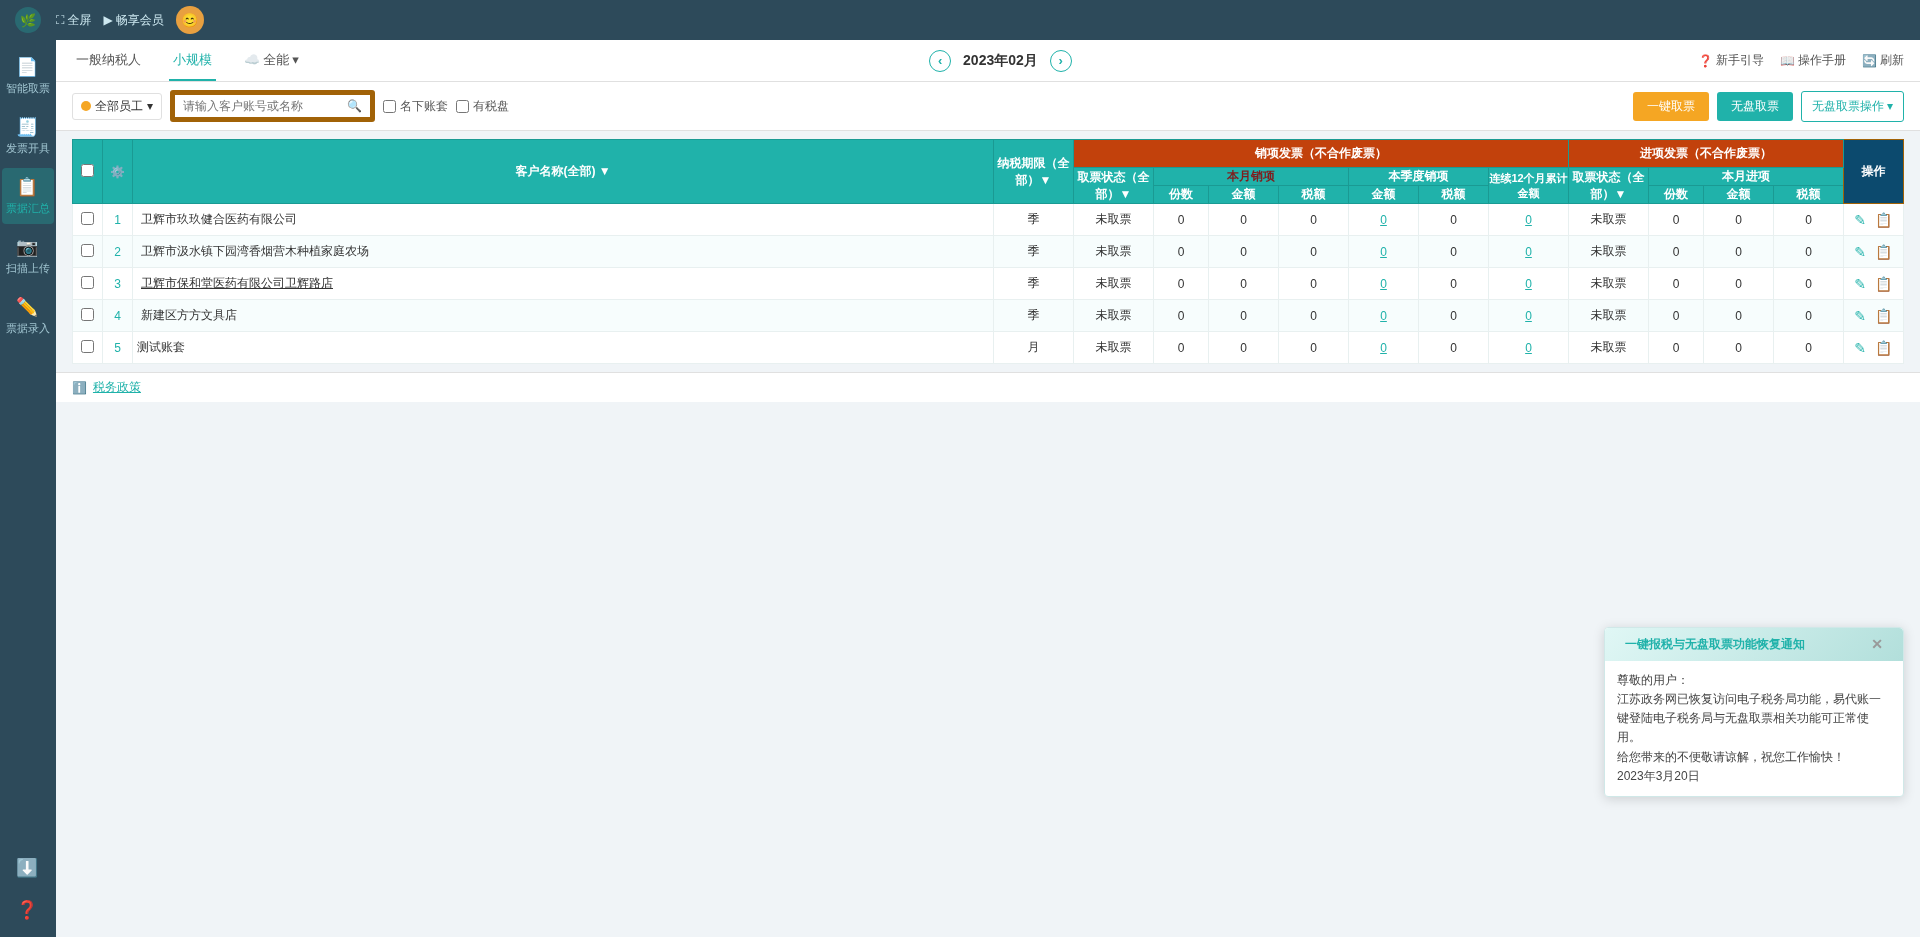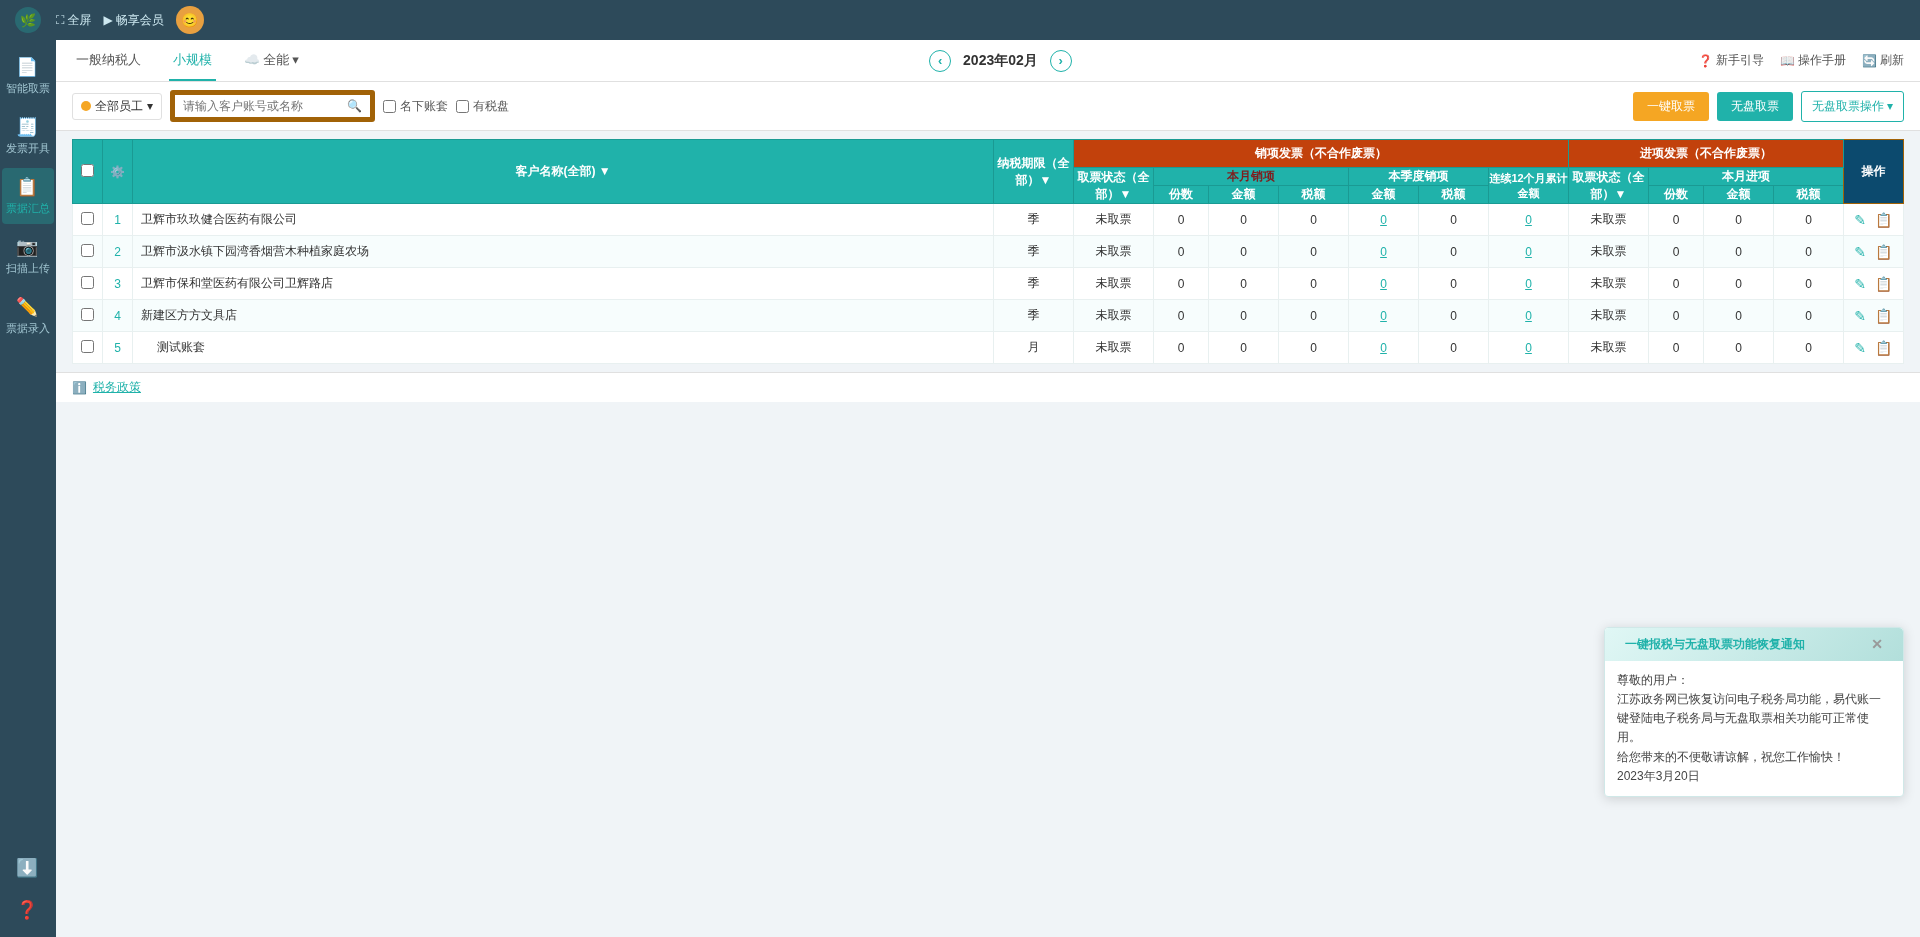--- a/index.html
+++ b/index.html
@@ -536,21 +536,21 @@
       <td style="text-align:center;">
         <span class="action-icon" title="编辑">✎</span>
         <span class="action-icon" title="详情">📋</span>
       </td>
     </tr>
             <tr>
       <td style="text-align:center;">
         <input type="checkbox" class="row-checkbox" style="">
       </td>
       <td style="text-align:center;color:#20b2aa;">3</td>
-      <td class="td-left" style="padding-left:8px;">卫辉市保和堂医药有限公司卫辉路店</td>
+      <td class="td-left" style="padding-left:8px;text-decoration:underline;">卫辉市保和堂医药有限公司卫辉路店</td>
       <td>季</td>
       <td>未取票</td>
       <td>0</td>
       <td>0</td>
       <td>0</td>
       <td><span class="td-link">0</span></td>
       <td>0</td>
       <td><span class="td-link">0</span></td>
       <td>未取票</td>
       <td>0</td>
@@ -582,21 +582,21 @@
       <td style="text-align:center;">
         <span class="action-icon" title="编辑">✎</span>
         <span class="action-icon" title="详情">📋</span>
       </td>
     </tr>
             <tr>
       <td style="text-align:center;">
         <input type="checkbox" class="row-checkbox" style="">
       </td>
       <td style="text-align:center;color:#20b2aa;">5</td>
-      <td class="td-left" style="padding-left:24px;">测试账套</td>
+      <td class="td-left" style="padding-left:4px;">测试账套</td>
       <td>月</td>
       <td>未取票</td>
       <td>0</td>
       <td>0</td>
       <td>0</td>
       <td><span class="td-link">0</span></td>
       <td>0</td>
       <td><span class="td-link">0</span></td>
       <td>未取票</td>
       <td>0</td>

